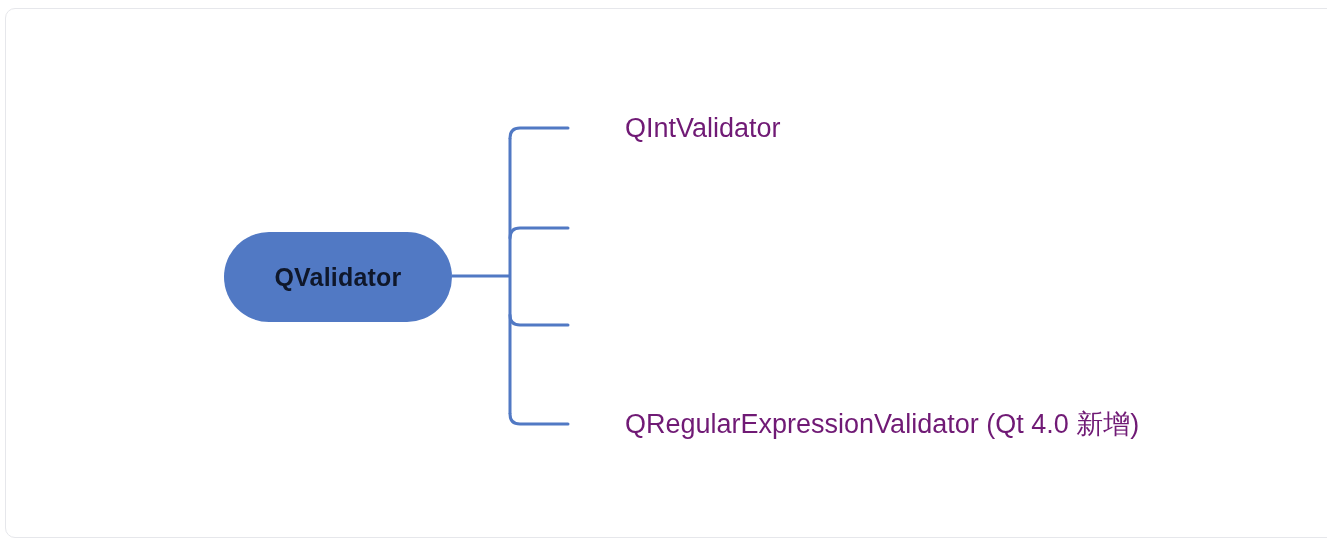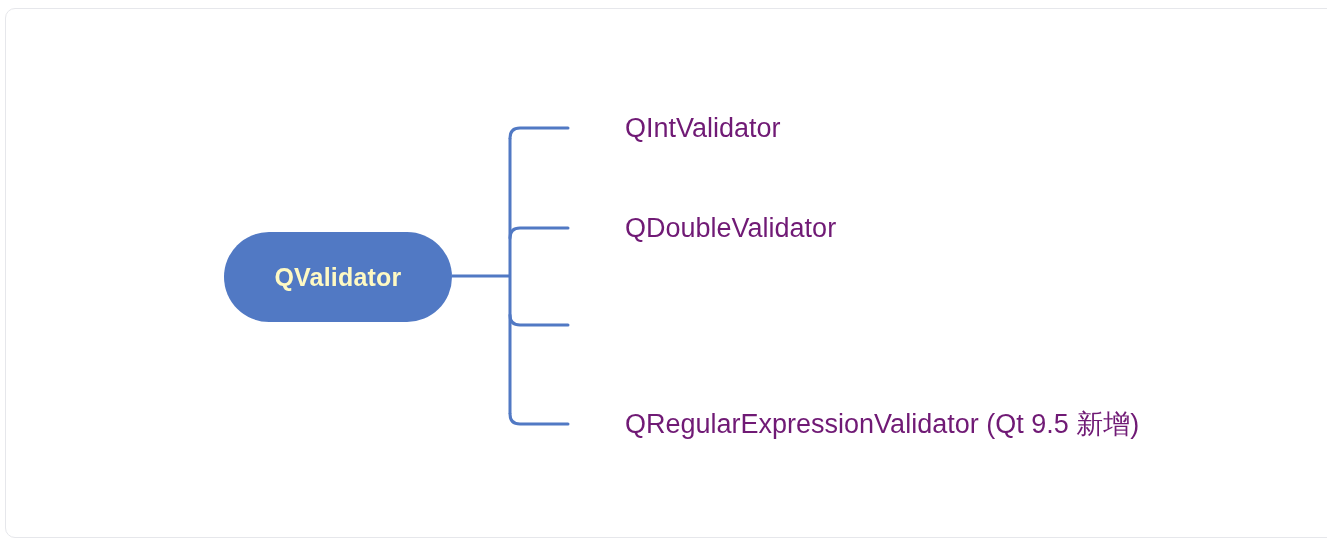--- a/index.html
+++ b/index.html
@@ -46,21 +46,21 @@
     width: 228px;
     height: 90px;
     border-radius: 45px;
     background: #5179c4;
     display: flex;
     align-items: center;
     justify-content: center;
     box-sizing: border-box;
   }
   .root-node-label {
-    color: #fef9c3;
+    color: #0f172a;
     font-size: 25px;
     font-weight: bold;
     letter-spacing: 0.2px;
     line-height: 1;
     white-space: nowrap;
   }
   .branch-label {
     position: absolute;
     left: 577px;
     font-size: 27px;
@@ -95,22 +95,19 @@
   </svg>
 
   <div class="root-node">
     <span class="root-node-label">QValidator</span>
   </div>
 
   <div class="branch-label" style="top:128px">
     <span>QIntValidator</span>
   </div>
 
-  <div class="branch-label" style="top:228px">
-    <span>QDoubleValidator</span>
-  </div>
 
 
   <div class="branch-label" style="top:424px">
-    <span>QRegularExpressionValidator (Qt 9.5 新增)</span>
+    <span>QRegularExpressionValidator (Qt 4.0 新增)</span>
   </div>
 
 </div>
 
 </body></html>

